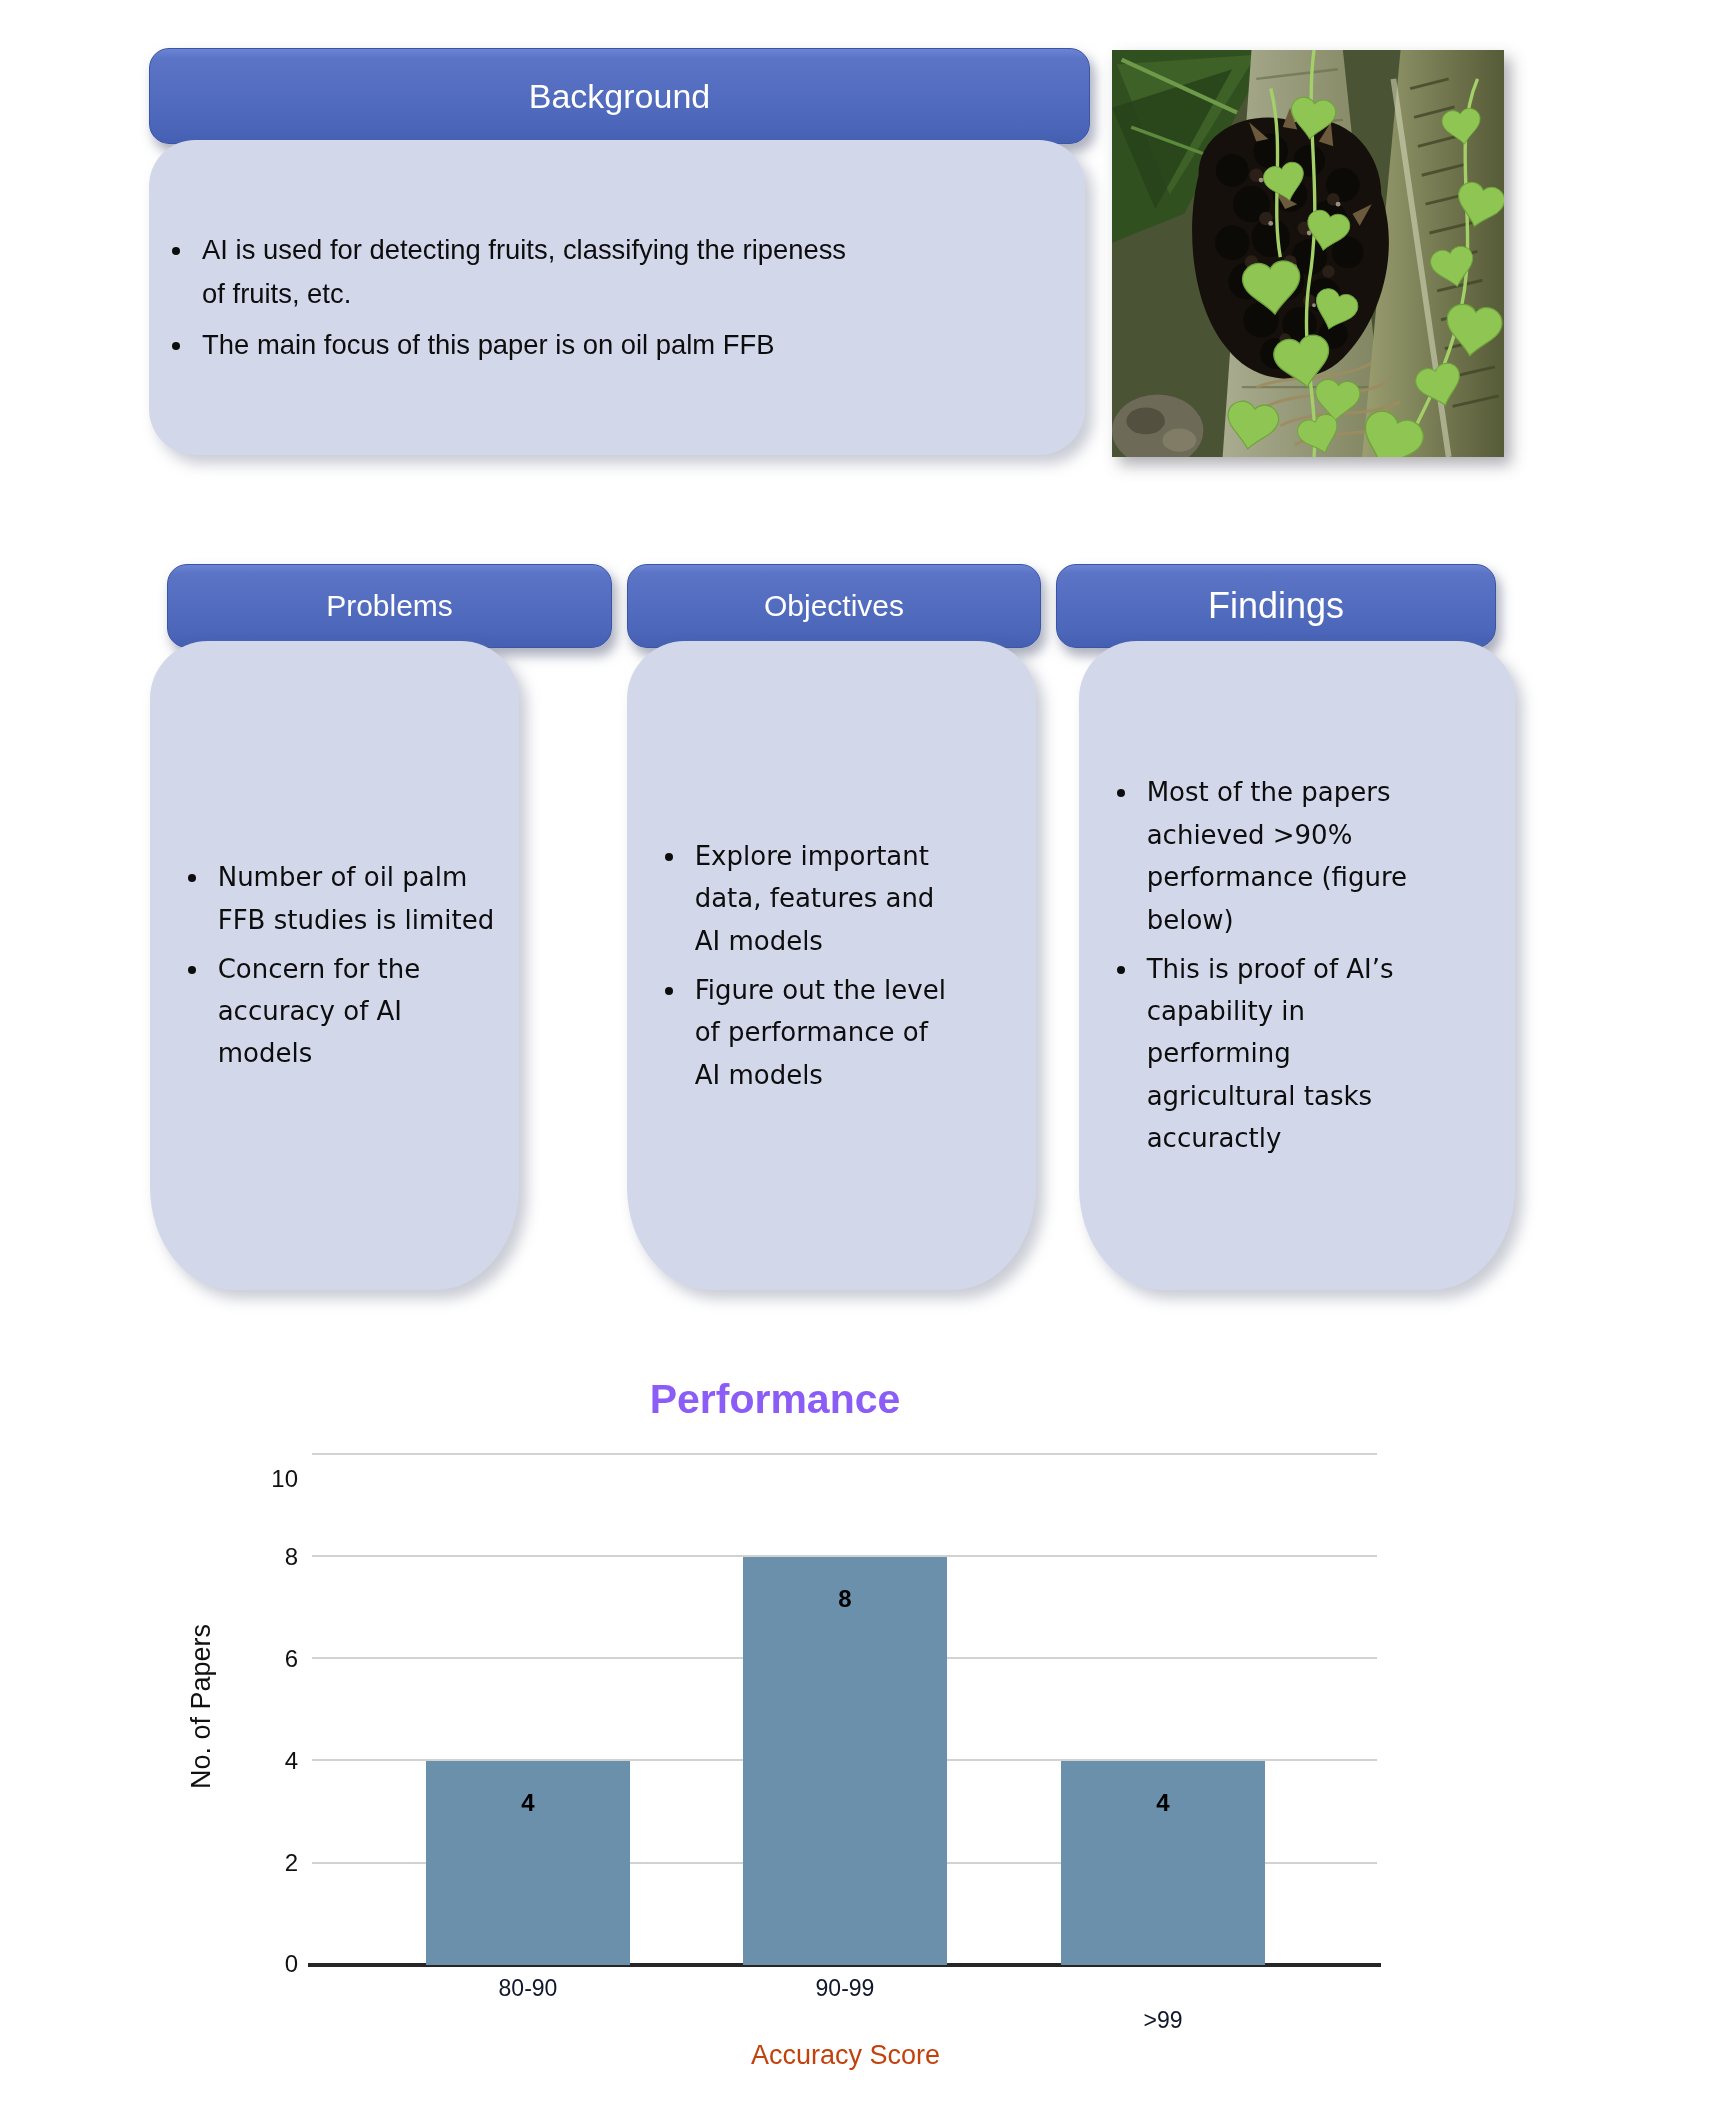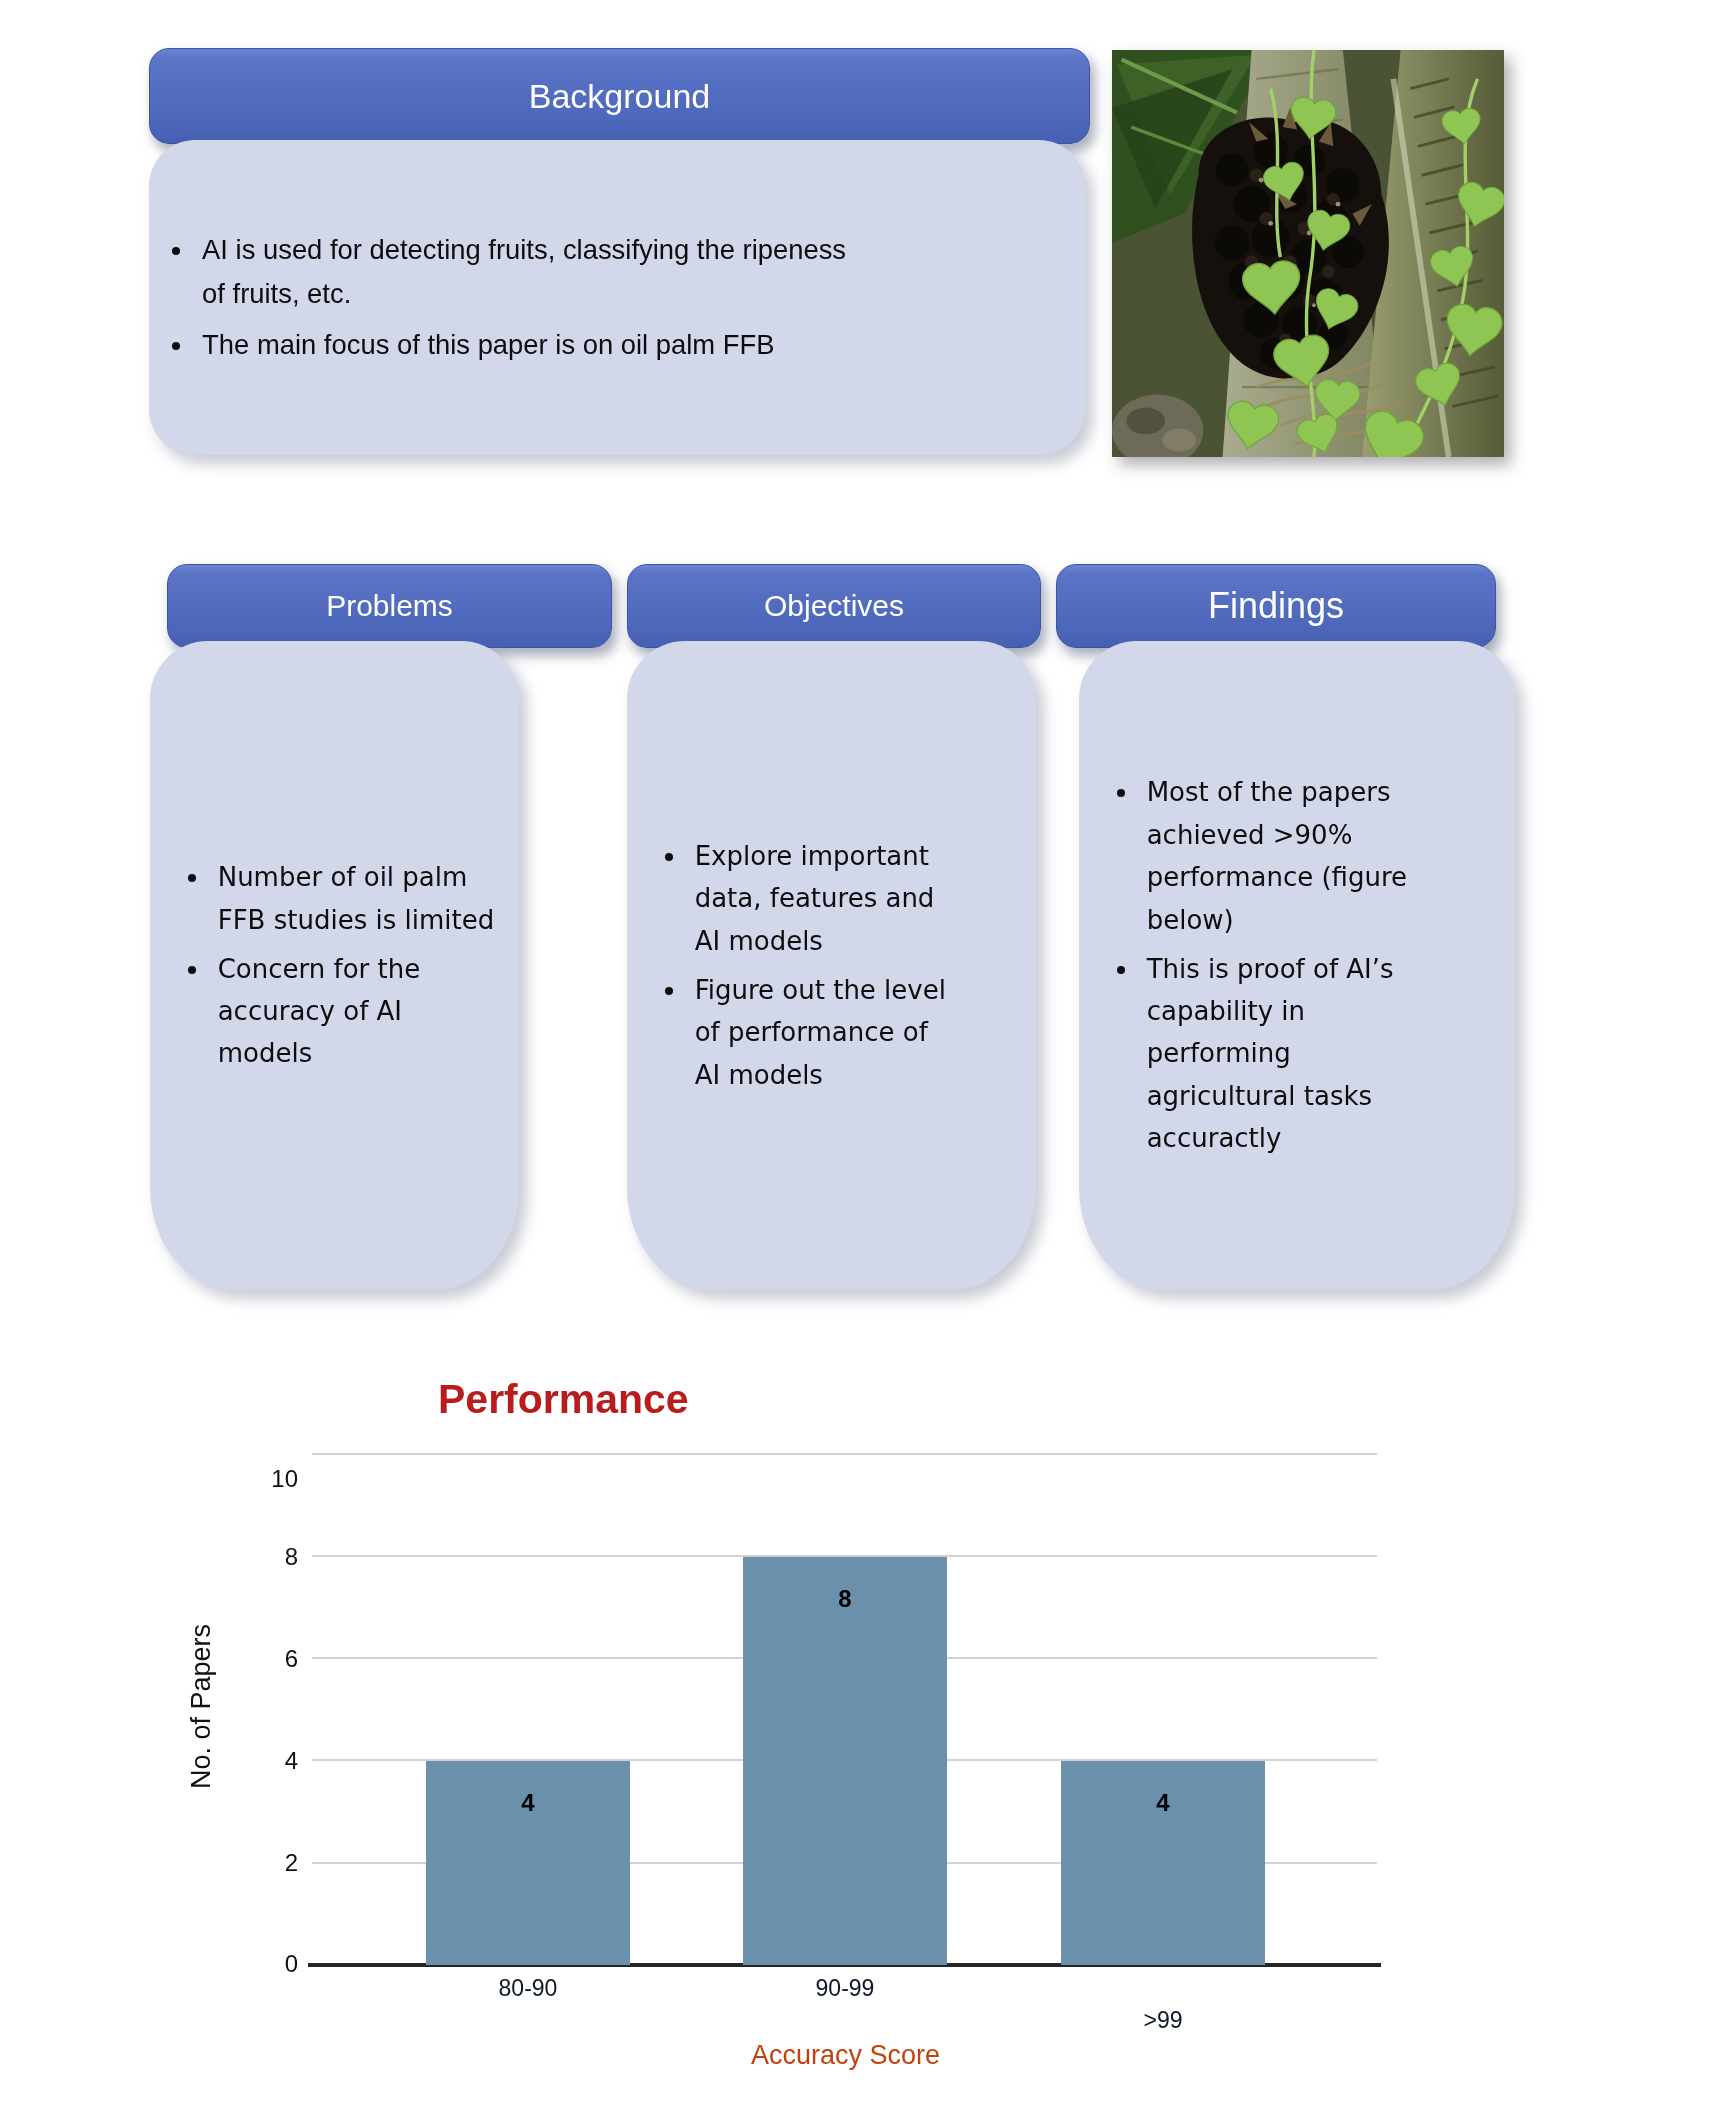--- a/index.html
+++ b/index.html
@@ -55,21 +55,21 @@
   .photo{
     position:absolute;left:1112px;top:50px;width:392px;height:407px;
     box-shadow:6.7px 7.7px 14.4px rgba(80,80,90,.45);
     overflow:hidden;
   }
   .photo svg{display:block;width:100%;height:100%;}
 
   
   .chart-title{
     position:absolute;left:438px;top:1376px;width:674px;
-    font-size:41px;font-weight:700;color:#b91c1c;
+    text-align:center;font-size:41px;font-weight:700;color:#8b5cf6;
   }
   .gridline{position:absolute;left:312px;width:1065px;height:1.9px;background:#d2d2d2;}
   .g10{top:1453px;}.g8{top:1555px;}.g6{top:1657px;}.g4{top:1759px;}.g2{top:1862px;}
   .axis0{position:absolute;left:308px;width:1073px;height:3.9px;background:#262626;top:1963px;}
   .ytick{
     position:absolute;left:202px;width:96px;text-align:right;
     font-size:24px;line-height:27px;color:#111111;
   }
   .yt0{top:1441px;margin-top:24px;}.yt1{top:1543px;}.yt2{top:1645px;}.yt3{top:1747px;}.yt4{top:1849px;}.yt5{top:1950px;}
   .bar{

